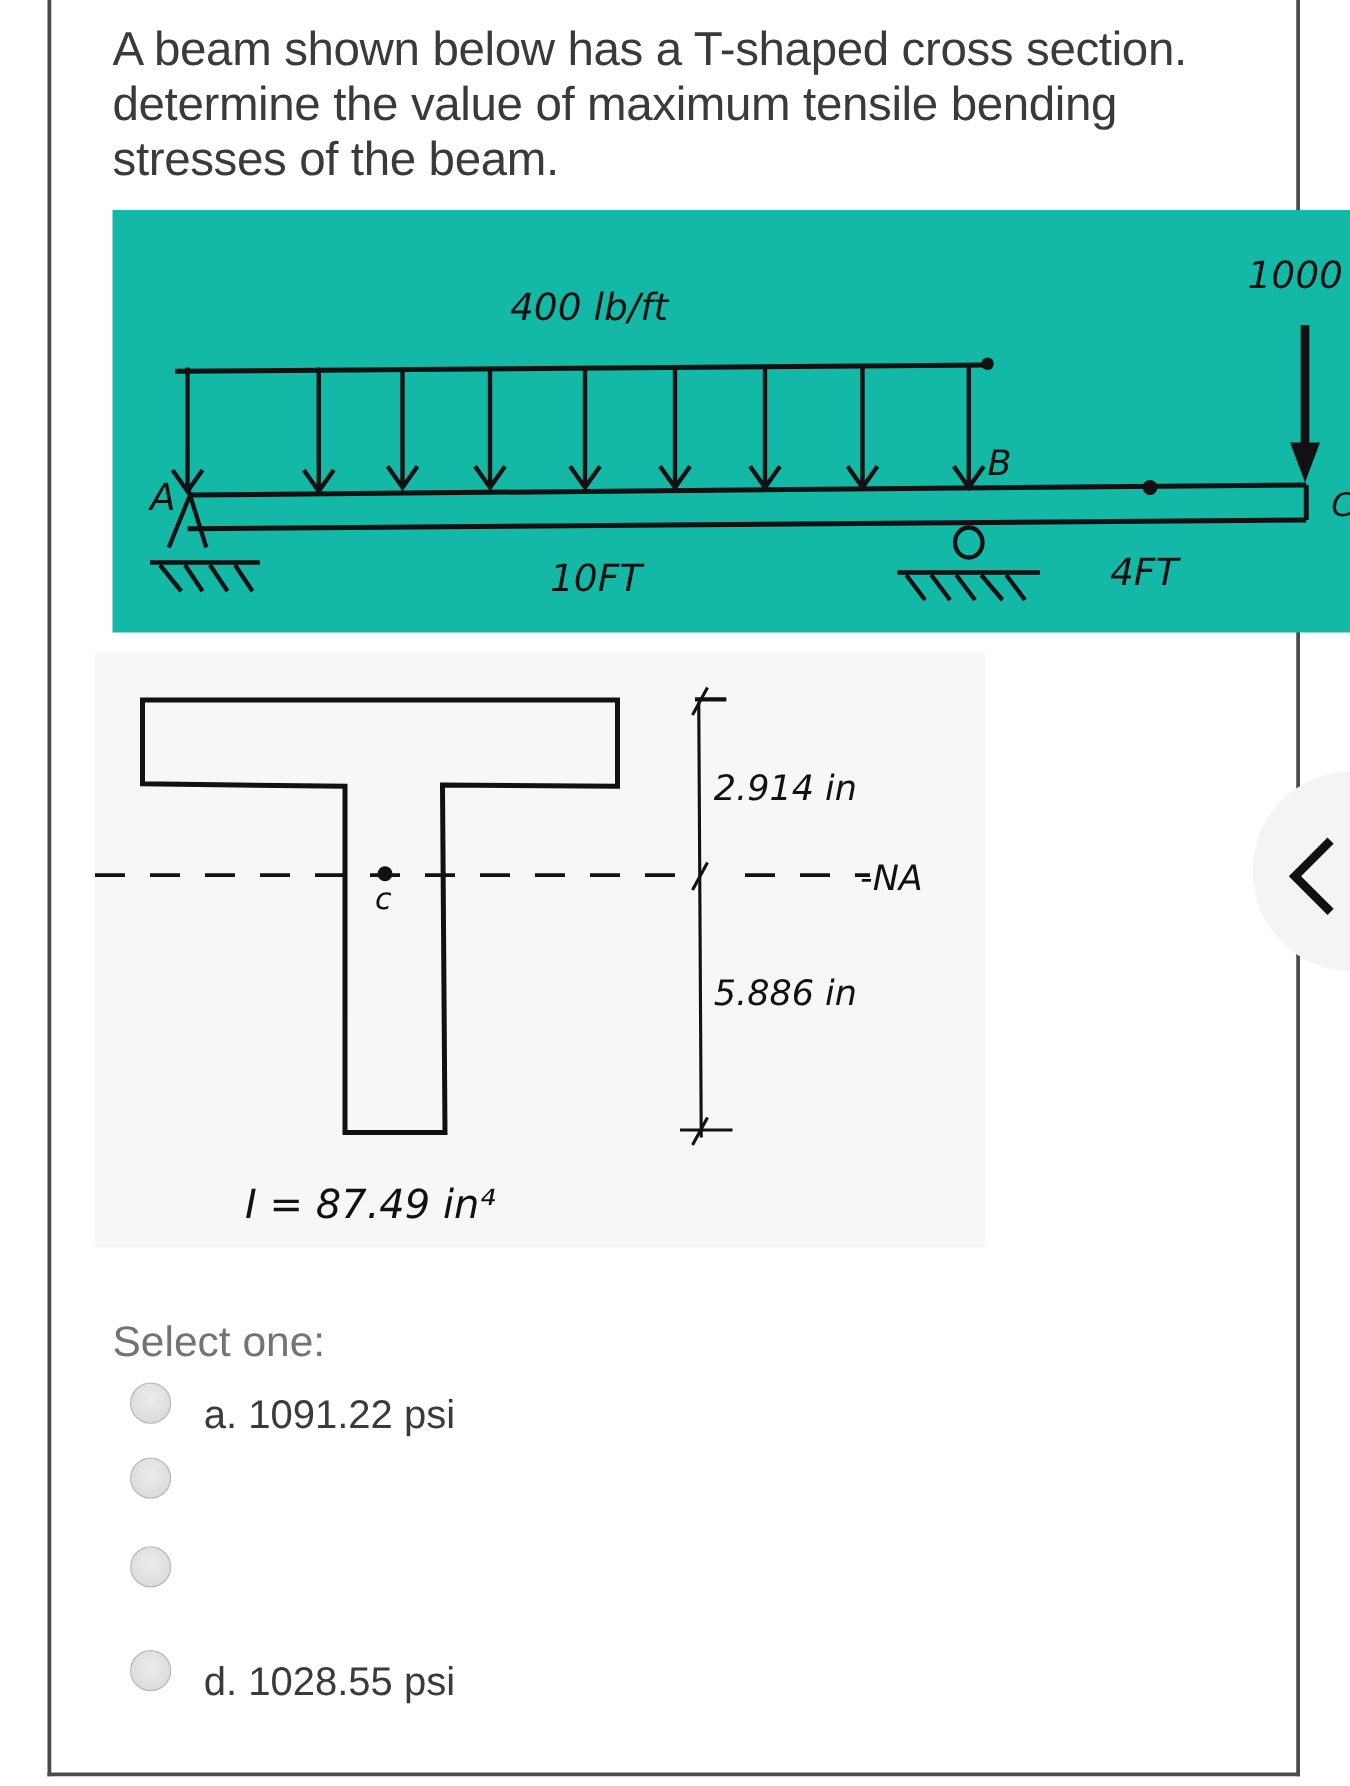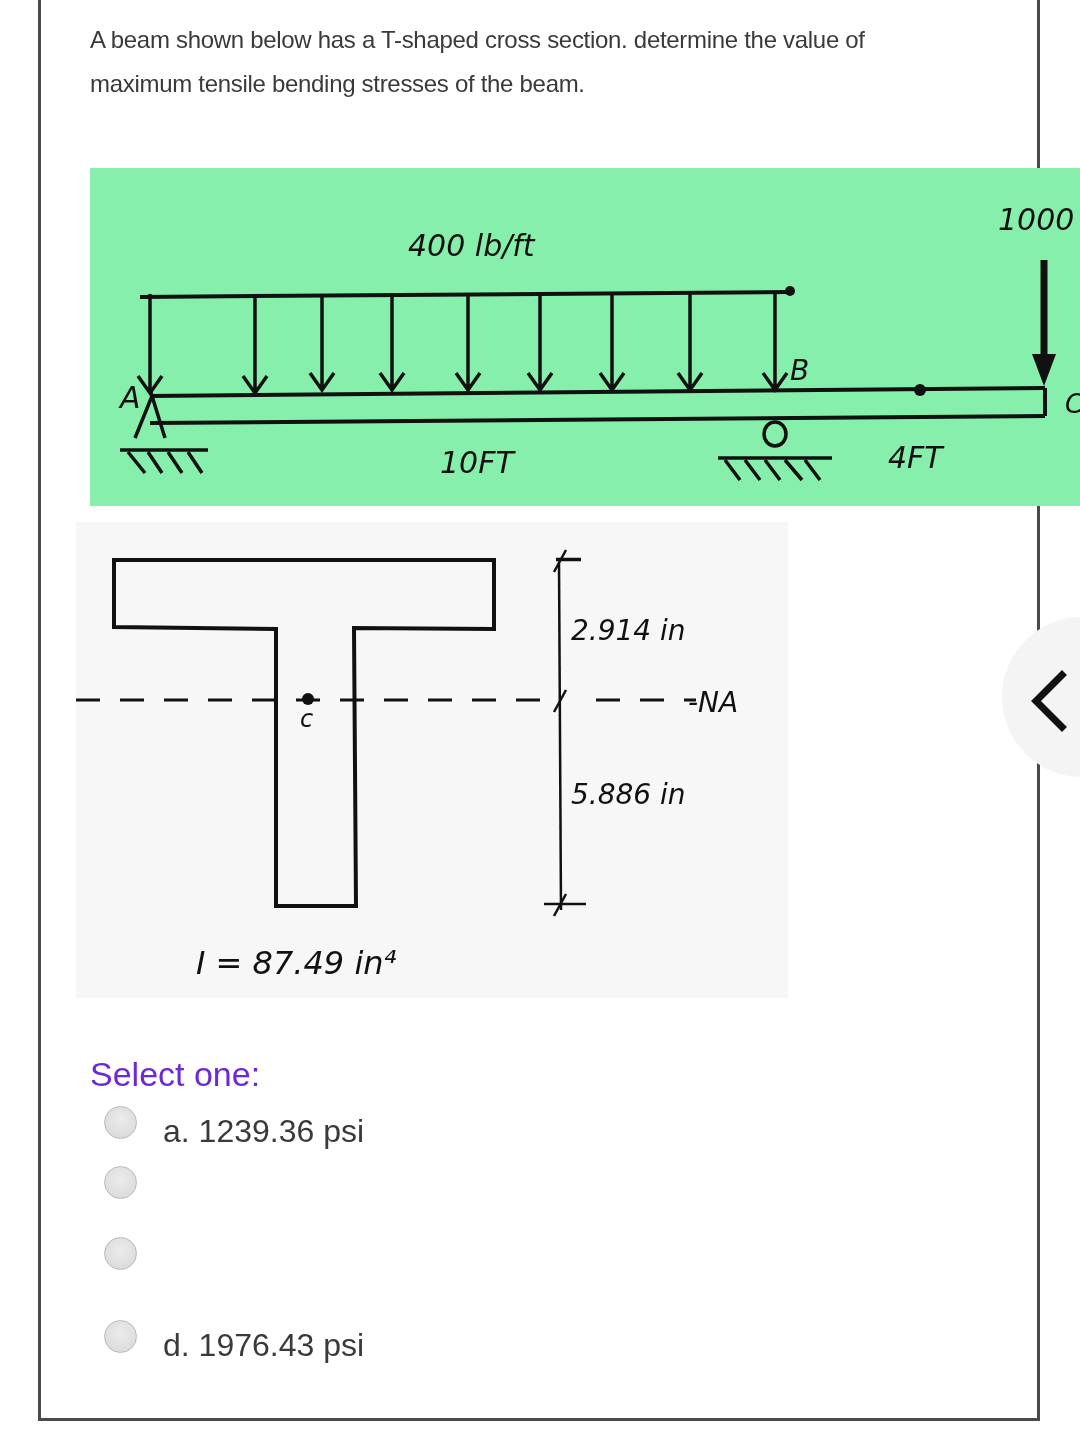--- a/index.html
+++ b/index.html
@@ -1,26 +1,26 @@
 <!DOCTYPE html>
 <html><head>
 <meta charset="utf-8">
 <style>
   html, body { margin:0; padding:0; background:#ffffff; }
   body { width:1080px; height:1429px; position:relative; overflow:hidden;
          font-family:"Liberation Sans", "DejaVu Sans", sans-serif; color:#333333; }
   .card { position:absolute; left:38px; top:-4px; width:1002px; height:1425px;
           border:3px solid #4a4a4a; border-top:none; box-sizing:border-box; background:#fff; }
   .question { position:absolute; left:90px; top:18px; width:860px;
-              font-size:24px; line-height:44px; color:#3a3a3a; letter-spacing:-0.3px; }
-  .fig1 { position:absolute; left:90px; top:168px; width:990px; height:338px; background:#86efac; }
+              font-size:38px; line-height:44px; color:#3a3a3a; letter-spacing:-0.3px; }
+  .fig1 { position:absolute; left:90px; top:168px; width:990px; height:338px; background:#14b8a6; }
   .fig2 { position:absolute; left:76px; top:522px; width:712px; height:476px; background:#f7f7f7; }
   .fig1 svg, .fig2 svg { position:absolute; left:0; top:0; }
   .hand { font-family:"DejaVu Sans", sans-serif; fill:#111; }
-  .select-label { position:absolute; left:90px; top:1055px; font-size:34px; color:#6d28d9; }
+  .select-label { position:absolute; left:90px; top:1055px; font-size:34px; color:#737373; }
   .option { position:absolute; left:104px; display:flex; align-items:center; cursor:pointer; }
   .radio { width:33px; height:33px; border-radius:50%;
            background:radial-gradient(circle at 50% 40%, #ececec, #d6d6d6);
            border:1.5px solid #b9b9b9; box-sizing:border-box; margin-top:-18px; }
   .opt-text { margin-left:26px; font-size:32px; color:#3a3a3a; }
   .back-btn { position:absolute; left:1002px; top:617px; width:160px; height:160px;
               border-radius:50%; background:#f4f4f4; cursor:pointer; }
   .back-btn svg { position:absolute; left:24px; top:52px; }
 </style>
 </head>
@@ -106,30 +106,30 @@
     <text class="hand" x="495" y="282" font-size="28" font-style="italic">5.886 in</text>
     <text class="hand" x="224" y="205" font-size="24" font-style="italic">c</text>
     <text class="hand" x="120" y="452" font-size="32" font-style="italic">I = 87.49 in⁴</text>
   </svg>
 </div>
 
 <div class="select-label">Select one:</div>
 
 <div class="option" style="top:1113px;">
   <div class="radio"></div>
-  <span class="opt-text">a. 1239.36 psi</span>
+  <span class="opt-text">a. 1091.22 psi</span>
 </div>
 <div class="option" style="top:1184px;">
   <div class="radio"></div>
 </div>
 <div class="option" style="top:1255px;">
   <div class="radio"></div>
 </div>
 <div class="option" style="top:1327px;">
   <div class="radio"></div>
-  <span class="opt-text">d. 1976.43 psi</span>
+  <span class="opt-text">d. 1028.55 psi</span>
 </div>
 
 <div class="back-btn">
   <svg width="50" height="64" viewBox="0 0 50 64">
     <path d="M36 6 L10 32 L36 58" stroke="#111" stroke-width="7" fill="none" stroke-linecap="square"></path>
   </svg>
 </div>
 
 </body></html>

